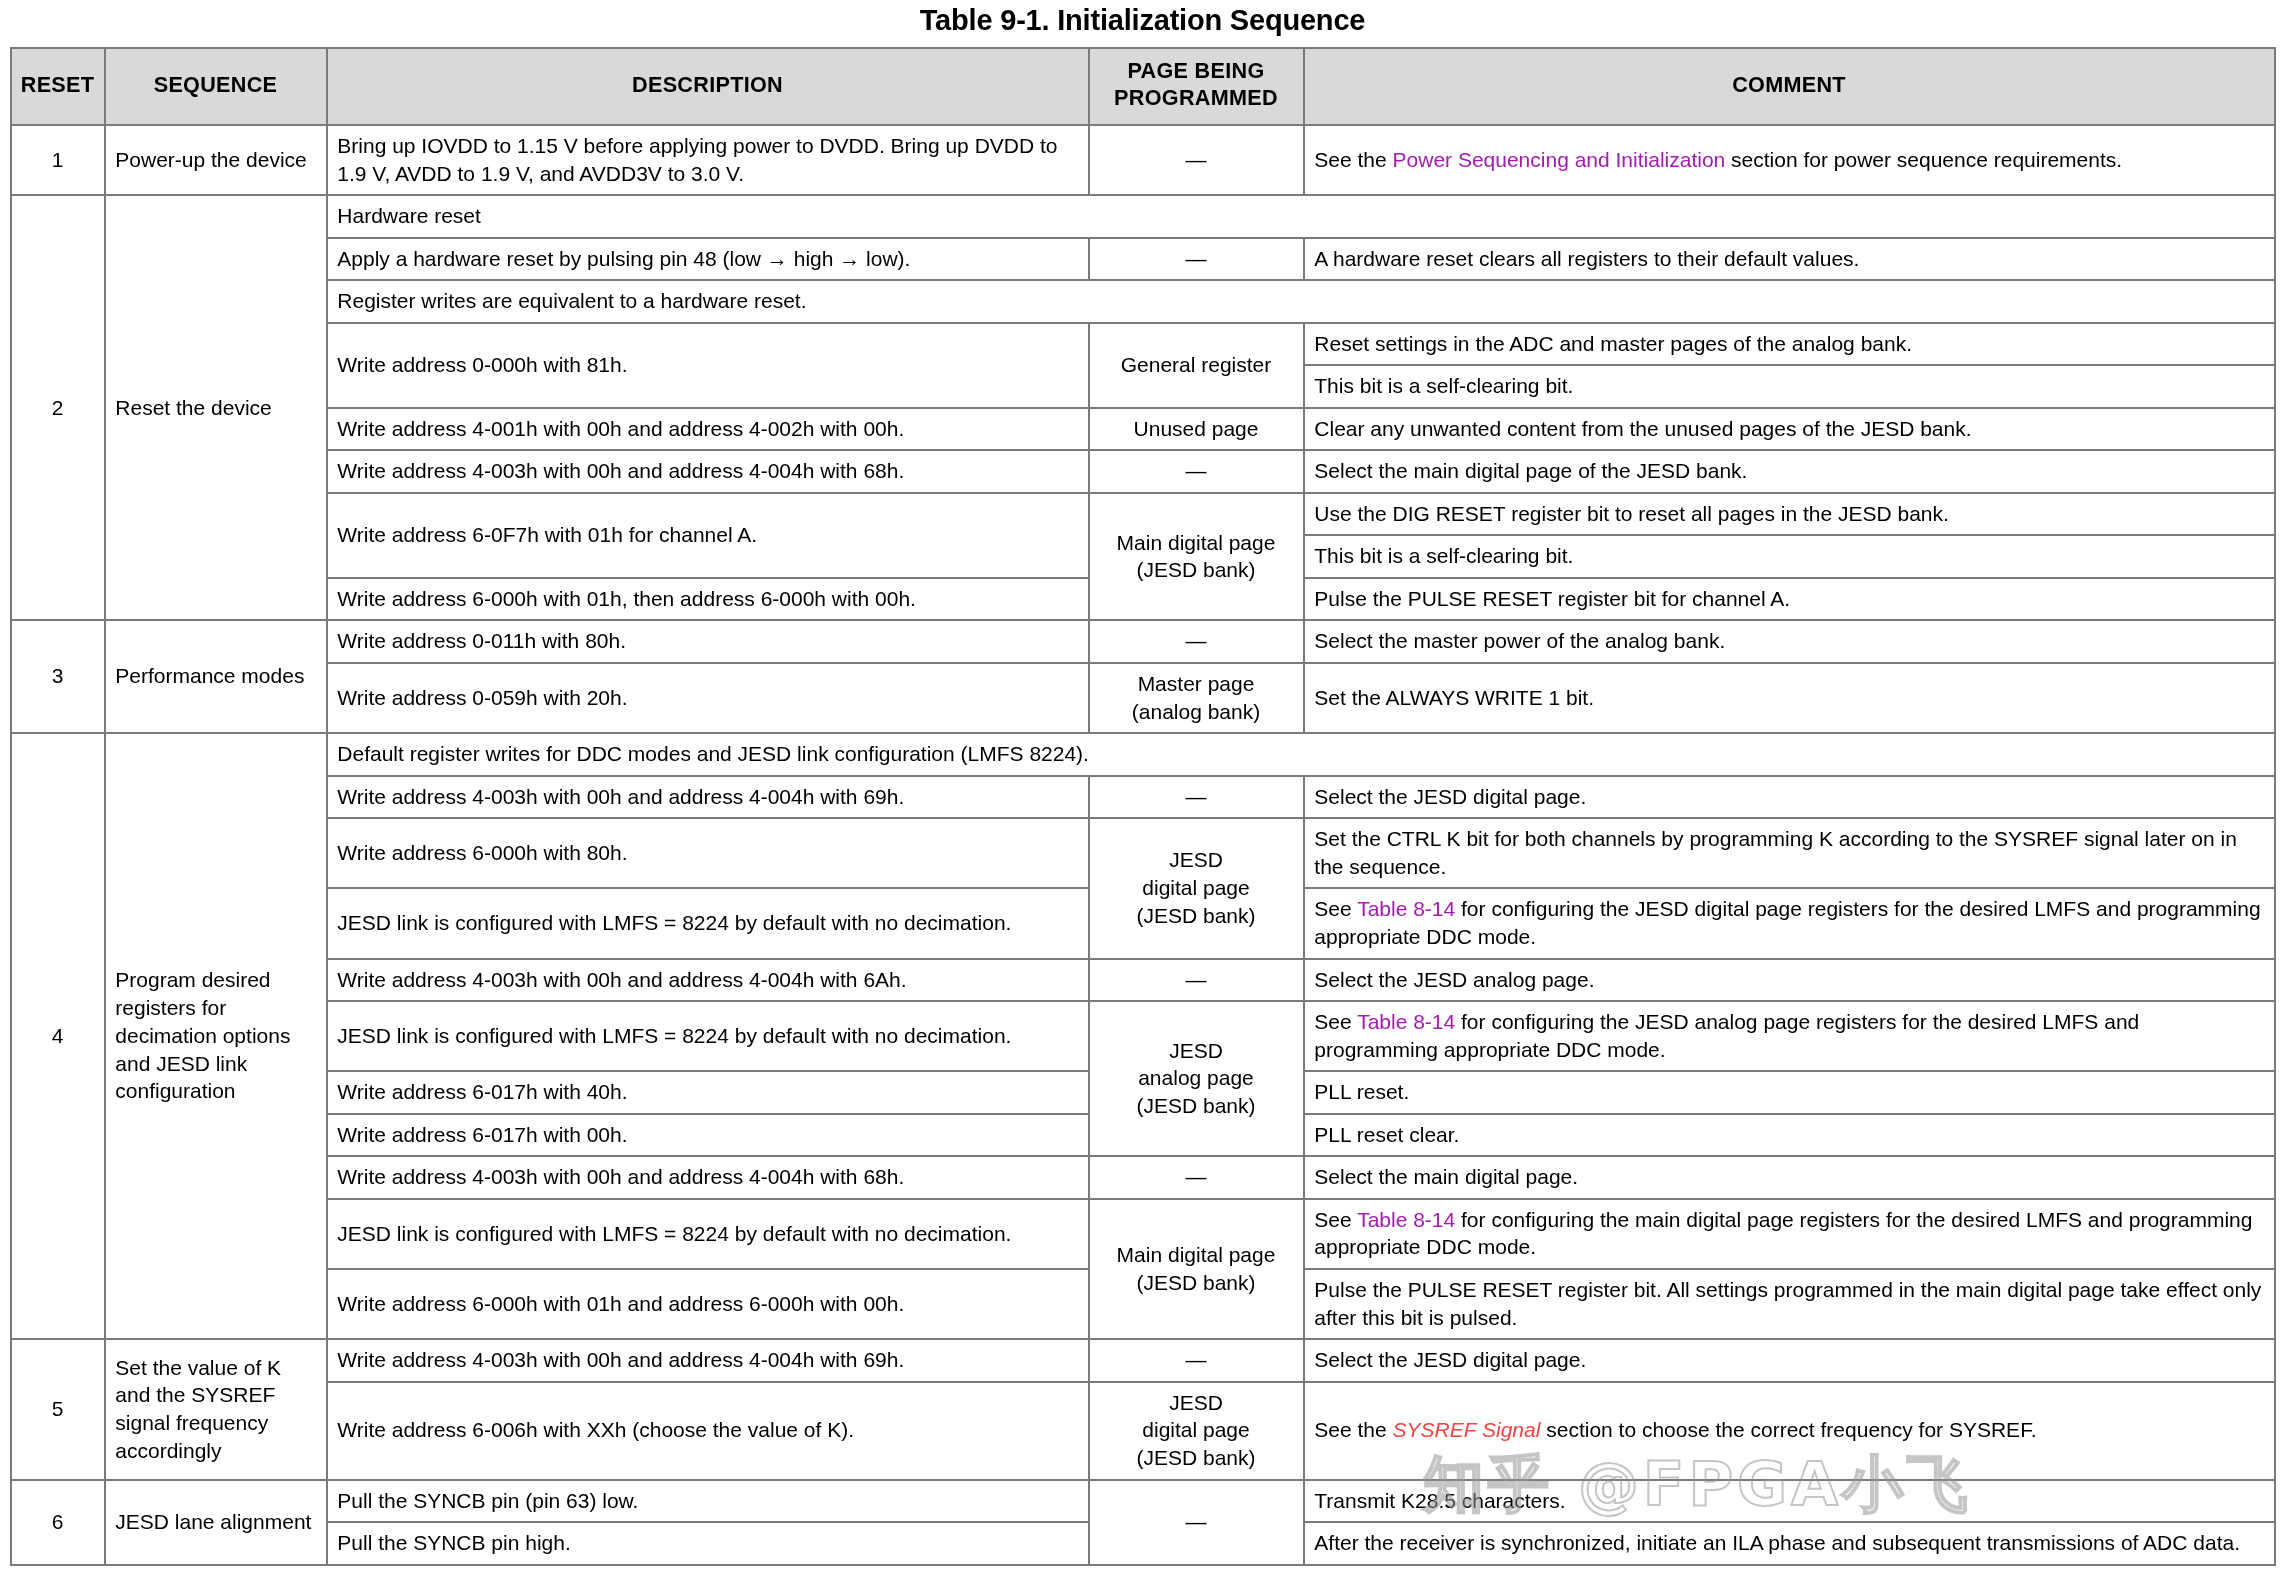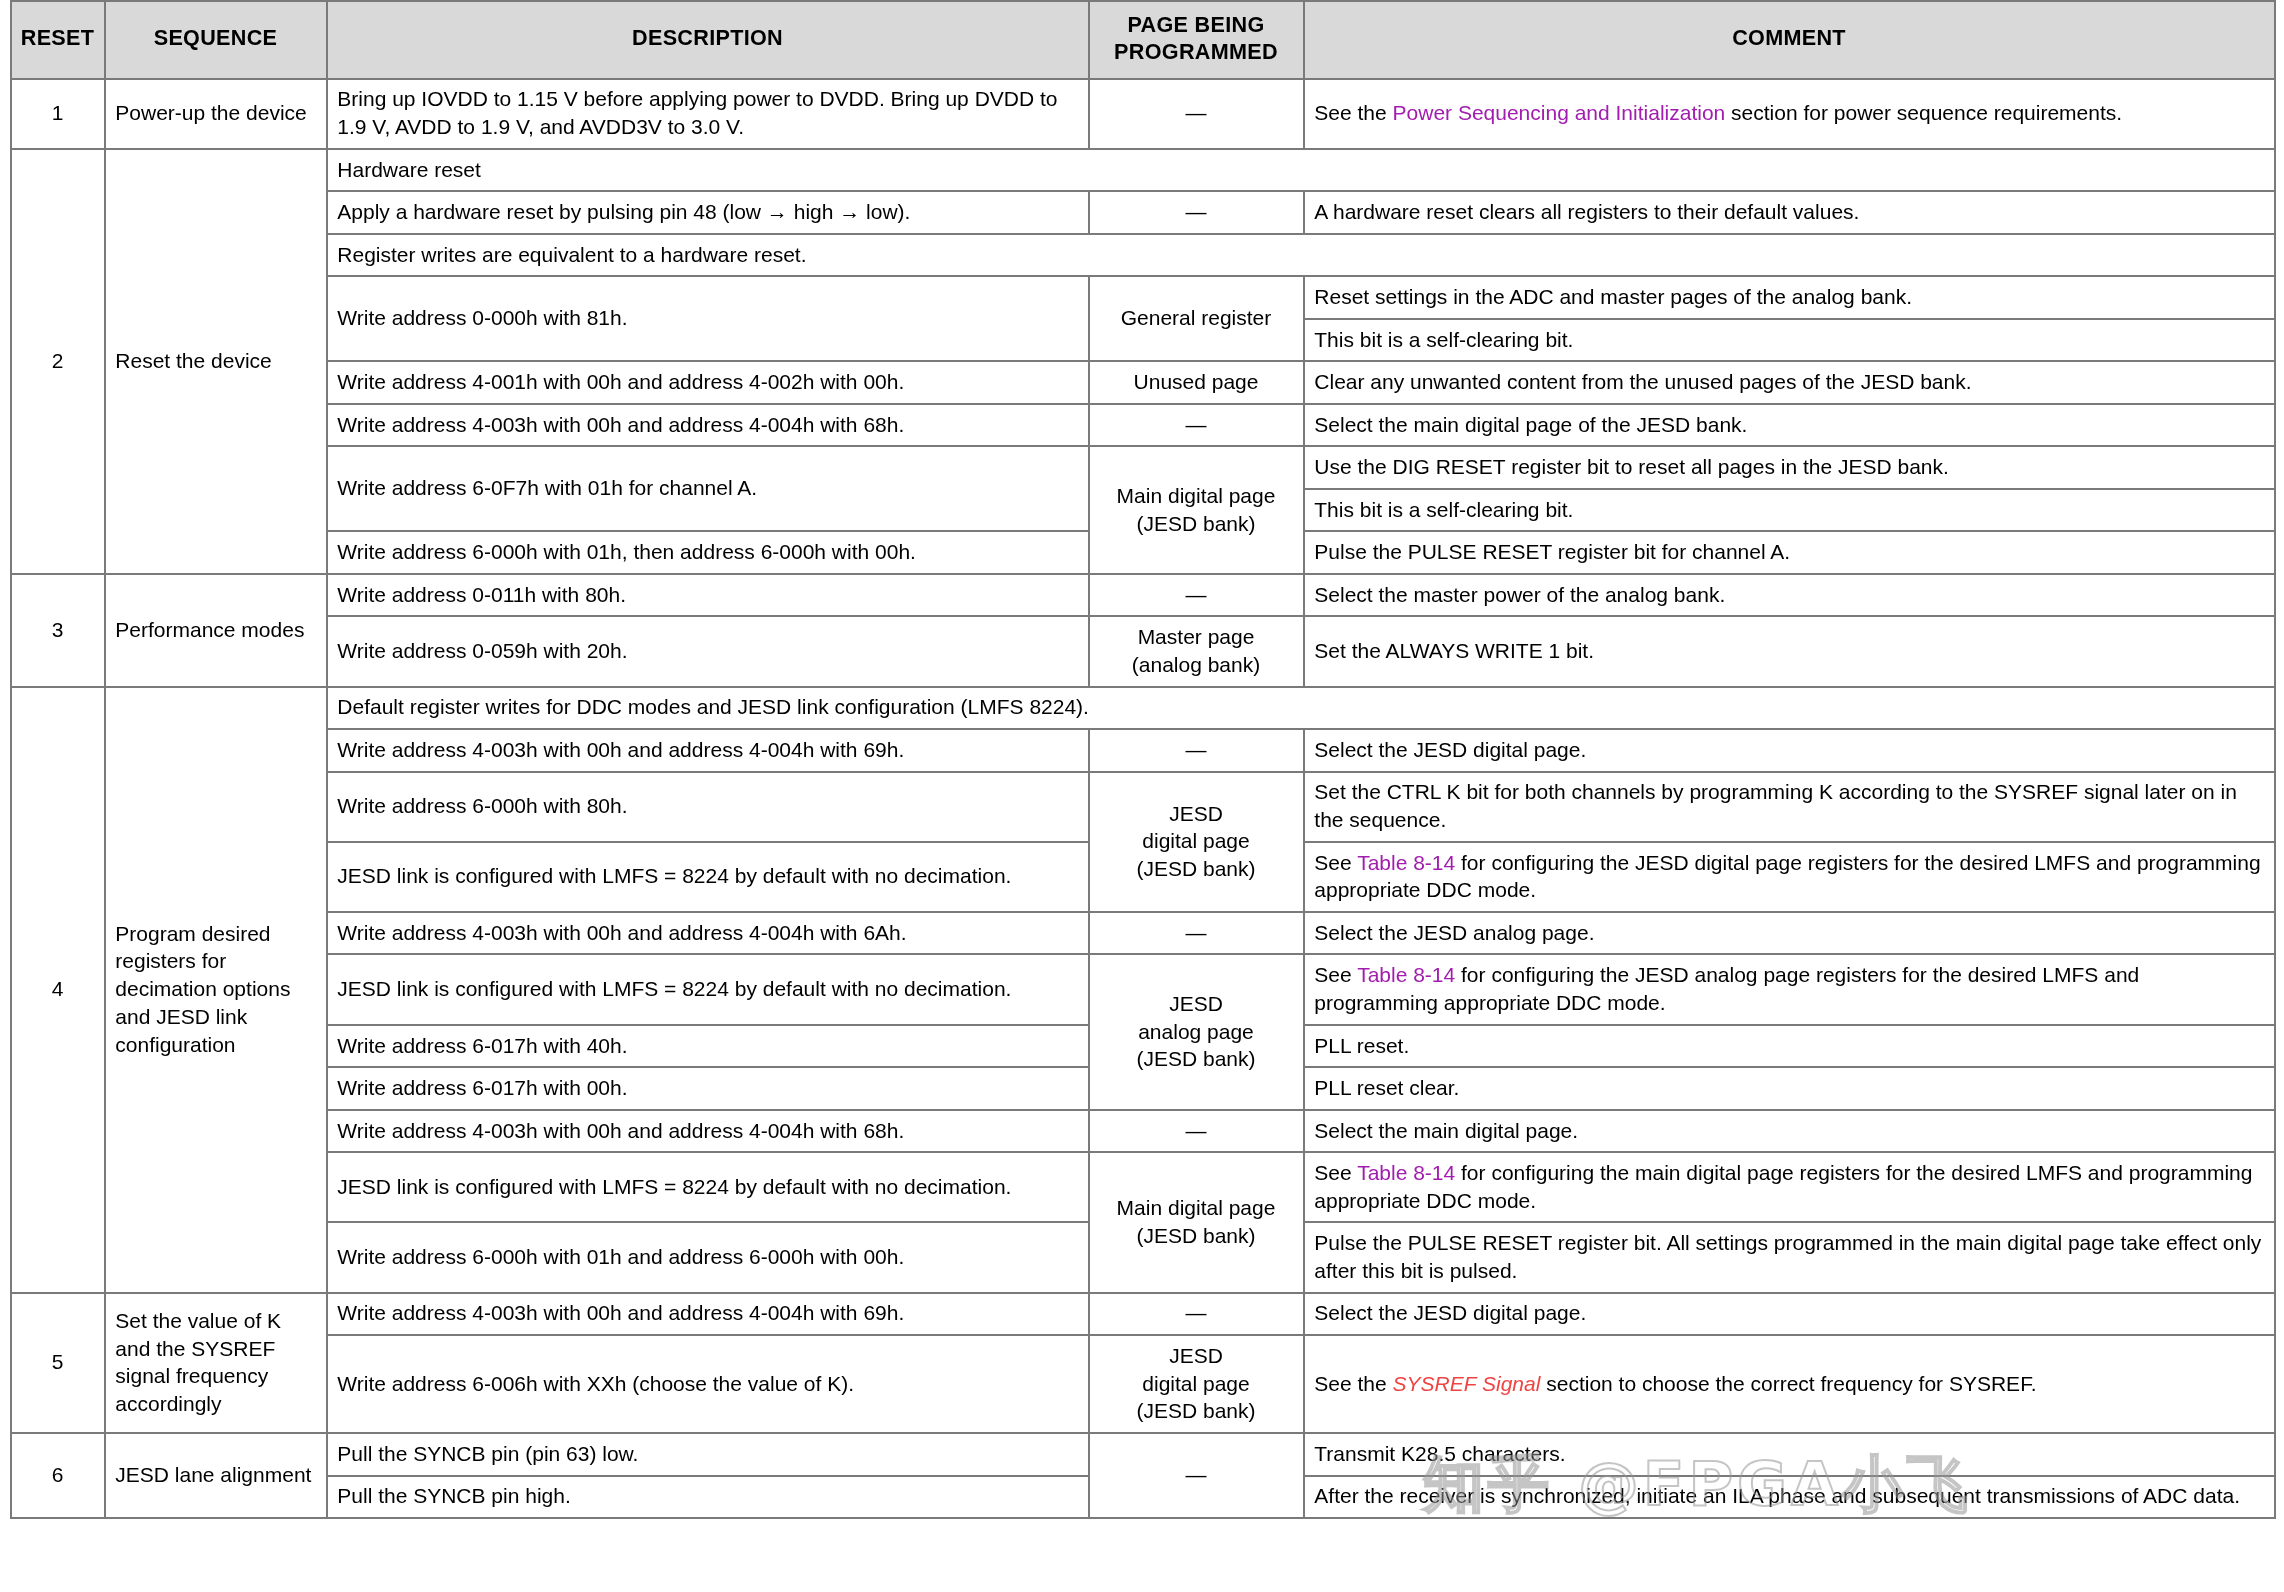--- a/index.html
+++ b/index.html
@@ -119,20 +119,21 @@
     pointer-events: none;
     white-space: nowrap;
     font-family: "DejaVu Sans", sans-serif;
   }
 </style>
 </head>
 <body>
 
 <div class="page">
 
+  <div class="table-title">Table 9-1. Initialization Sequence</div>
 
   <table class="seq">
     <colgroup>
       <col class="c-step">
       <col class="c-seq">
       <col class="c-desc">
       <col class="c-page">
       <col class="c-cmt">
     </colgroup>
     <thead>

